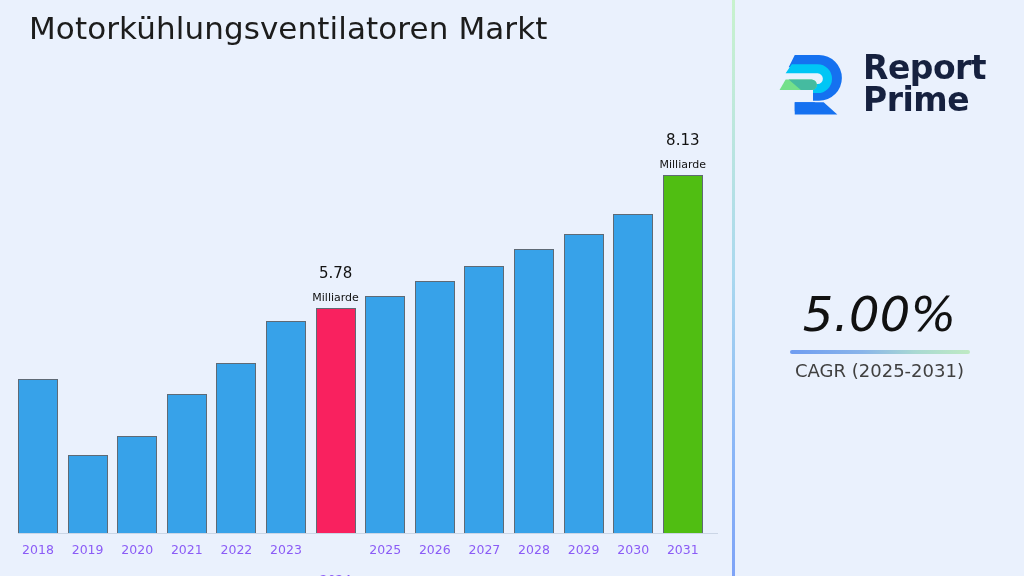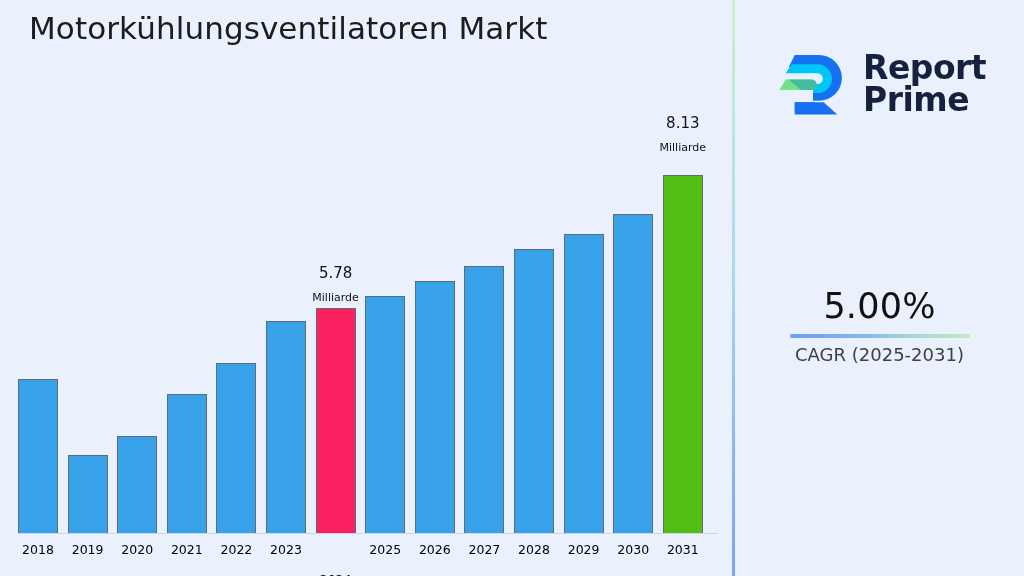--- a/index.html
+++ b/index.html
@@ -73,21 +73,21 @@
   .bar-value .v-unit {
     display: block;
     font-size: 11px;
     margin-top: 10px;
   }
 
   .tick-label {
     position: absolute;
     top: 542px;
     font-size: 12.5px;
-    color: #000000;
+    color: #8b5cf6;
     text-align: center;
   }
 
   
   .vdivider {
     position: absolute;
     left: 732px; top: 0;
     width: 3px; height: 576px;
     background: linear-gradient(to bottom, #c8f2cd 0%, #bfe9da 18%, #a9d8ef 48%, #8ab6f7 78%, #7ea3f7 100%);
   }
@@ -116,23 +116,24 @@
   }
   .logo-text span { display: block; }
 
   .cagr-block {
     position: absolute;
     left: 0; top: 252px;
     width: 289px;
     text-align: center;
   }
   .cagr-value {
-    font-size: 35px;
+    font-size: 48px;
     color: #111111;
     letter-spacing: 0.2px;
+    font-style: italic;
   }
   .cagr-rule {
     width: 180px; height: 4px;
     margin: 8px auto 6px auto;
     background: linear-gradient(to right, #6e9cf1 0%, #89b4ea 40%, #a9d9d2 70%, #bfeac3 100%);
     border-radius: 2px;
   }
   .cagr-label {
     font-size: 18px;
     color: #404040;
@@ -174,21 +175,21 @@
         <div class="tick-label" style="left: 404.8px; width: 60px;">2026</div>
         <div class="bar blue" style="left: 464.4px; width: 40px; top: 266px; height: 267px;"></div>
         <div class="tick-label" style="left: 454.4px; width: 60px;">2027</div>
         <div class="bar blue" style="left: 514px; width: 40px; top: 249px; height: 284px;"></div>
         <div class="tick-label" style="left: 504px; width: 60px;">2028</div>
         <div class="bar blue" style="left: 563.6px; width: 40px; top: 234px; height: 299px;"></div>
         <div class="tick-label" style="left: 553.6px; width: 60px;">2029</div>
         <div class="bar blue" style="left: 613.2px; width: 40px; top: 214px; height: 319px;"></div>
         <div class="tick-label" style="left: 603.2px; width: 60px;">2030</div>
         <div class="bar green" style="left: 662.8px; width: 40px; top: 175px; height: 358px;"></div>
-        <div class="bar-value" style="left: 637.8px; width: 90px; top: 116px;">
+        <div class="bar-value" style="left: 637.8px; width: 90px; top: 133px;">
           <span class="v-num">8.13</span>
           <span class="v-unit">Milliarde</span>
         </div>
         <div class="tick-label" style="left: 652.8px; width: 60px;">2031</div>
       </div>
 
   </div>
 
   <div class="vdivider"></div>
 

